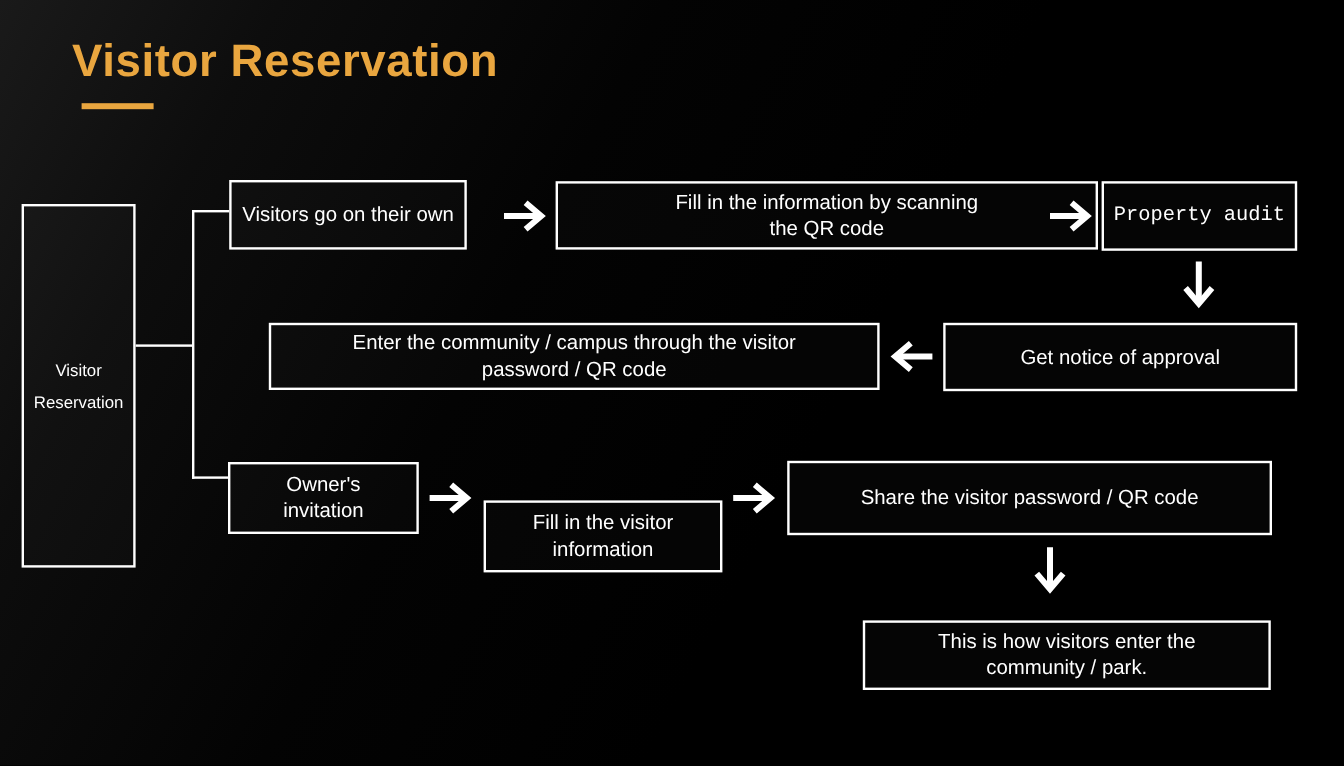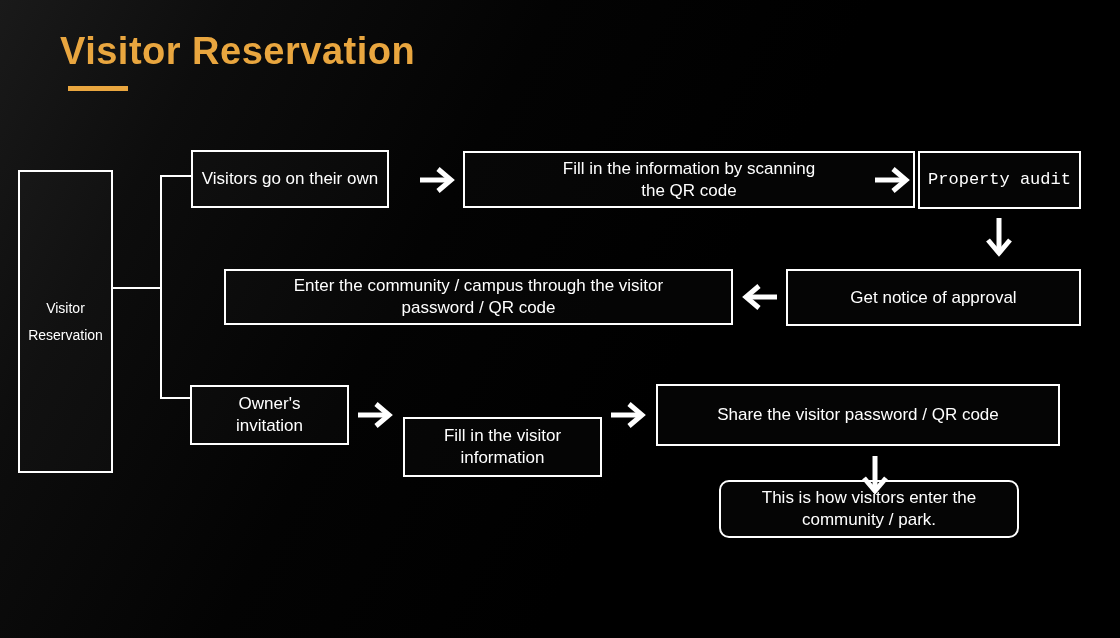--- a/index.html
+++ b/index.html
@@ -61,21 +61,21 @@
   
   #root-box   { left: 18px;  top: 170px; width: 95px;  height: 303px; font-size: 14px; line-height: 27px; }
   #b-self-1   { left: 191px; top: 150px; width: 198px; height: 58px; }
   #b-self-2   { left: 463px; top: 151px; width: 452px; height: 57px; }
   #b-self-3   { left: 918px; top: 151px; width: 163px; height: 58px; font-family: Liberation Mono, monospace; }
   #b-self-4   { left: 786px; top: 269px; width: 295px; height: 57px; }
   #b-self-5   { left: 224px; top: 269px; width: 509px; height: 56px; }
   #b-inv-1    { left: 190px; top: 385px; width: 159px; height: 60px; }
   #b-inv-2    { left: 403px; top: 385px; width: 199px; height: 60px; margin-top: 32px; }
   #b-inv-3    { left: 656px; top: 384px; width: 404px; height: 62px; }
-  #b-inv-4    { left: 719px; top: 480px; width: 300px; height: 58px; border-radius: 10px; }
+  #b-inv-4    { left: 719px; top: 517px; width: 340px; height: 58px; }
 
   
   #l-root     { left: 113px; top: 287px; width: 48px; height: 2px; }
   #l-vert     { left: 160px; top: 175px; width: 2px;  height: 224px; }
   #l-top      { left: 160px; top: 175px; width: 31px; height: 2px; }
   #l-bottom   { left: 160px; top: 397px; width: 30px; height: 2px; }
 
   
   #a-right-1  { left: 417px; top: 164px; }
   #a-right-2  { left: 872px; top: 164px; }

